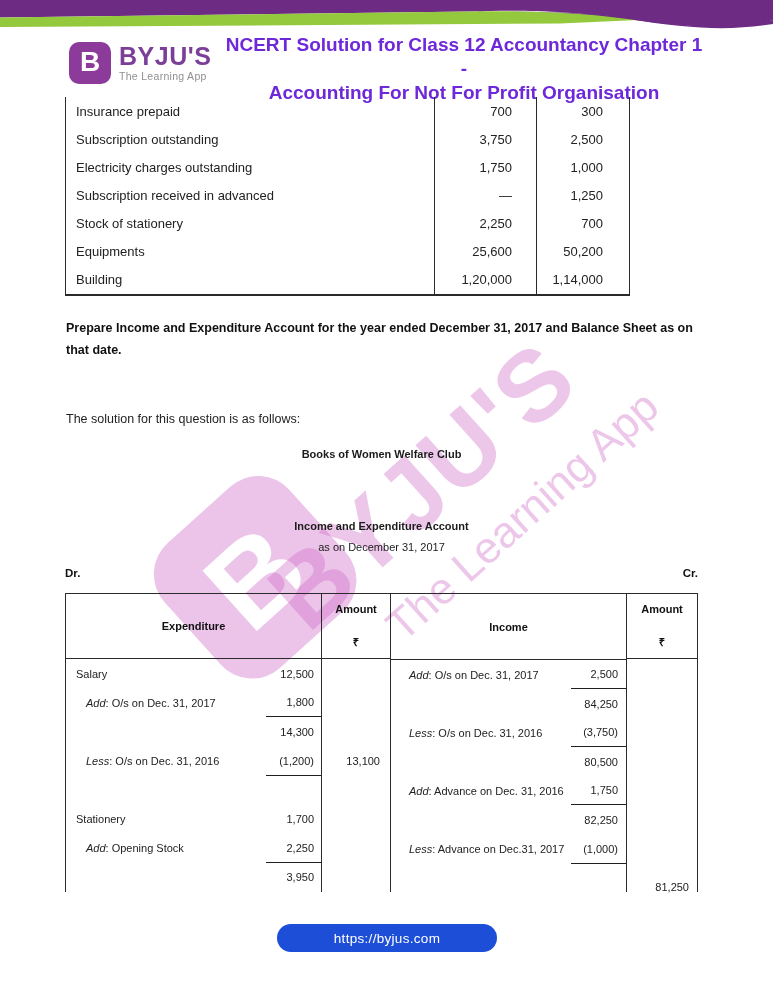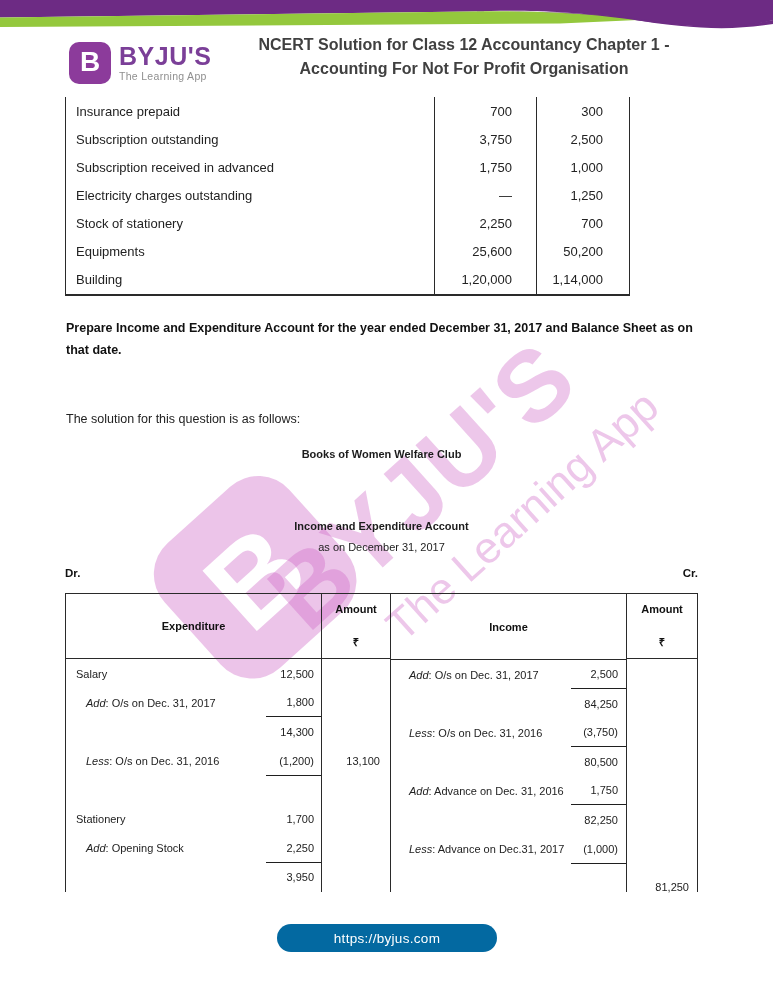--- a/index.html
+++ b/index.html
@@ -9,21 +9,21 @@
   .banner{position:absolute;top:0;left:0;width:773px;height:34px;}
   
   .logo{position:absolute;top:42px;left:69px;display:flex;align-items:center;gap:8px;}
   .logo-box{width:42px;height:42px;background:#8c3b9b;border-radius:10px;display:flex;
             align-items:center;justify-content:center;}
   .logo-box span{color:#fff;font-size:28px;font-weight:bold;transform:translateY(-1px);}
   .logo-name{font-size:25px;font-weight:bold;color:#7b3f98;letter-spacing:.5px;line-height:25px;}
   .logo-tag{font-size:10.5px;color:#8f8f8f;letter-spacing:.3px;margin-top:1px;}
   
   .title{position:absolute;top:33px;left:220px;width:488px;text-align:center;
-         font-size:16px;font-weight:bold;color:#404040;line-height:24px;}
+         font-size:19px;font-weight:bold;color:#6d28d9;line-height:24px;}
   
   .watermark{position:absolute;left:148px;top:321px;width:640px;height:280px;
              transform:rotate(-42deg);z-index:0;pointer-events:none;}
   .wm-box{position:absolute;left:0;top:0;width:168px;height:168px;border-radius:42px;
           background:rgba(205,100,196,.38);display:flex;align-items:center;justify-content:center;}
   .wm-box span{color:#fff;font-size:118px;font-weight:bold;}
   .wm-name{position:absolute;left:85px;top:70px;font-size:100px;font-weight:bold;
            color:rgba(205,100,196,.36);letter-spacing:2px;white-space:nowrap;}
   .wm-tag{position:absolute;left:150px;top:192px;font-size:44px;color:rgba(205,100,196,.36);
           white-space:nowrap;}
@@ -68,21 +68,21 @@
   .acct .inner-amt{width:55px;height:100%;box-sizing:border-box;display:flex;align-items:center;
                    justify-content:flex-end;padding-right:7px;}
   .acct .c3 .inner-amt{padding-right:8px;}
   .acct .row.ruled .inner-amt{border-bottom:1.5px solid #1f1f1f;}
   .acct .amt-col .row{justify-content:flex-end;padding-right:10px;}
   .acct .c4 .row{padding-right:8px;}
   .acct .amt-col .row.shift span{transform:translateY(10px);}
   .pfx{font-style:italic;}
   
   .footer-pill{position:absolute;left:277px;top:924px;width:220px;height:28px;border-radius:14px;
-               background:#0369a1;display:flex;align-items:center;justify-content:center;
+               background:#1d4ed8;display:flex;align-items:center;justify-content:center;
                color:#fff;font-size:13.5px;letter-spacing:.3px;cursor:pointer;}
 </style>
 </head>
 <body>
 
 <div class="page">
 
   <div class="watermark">
     <div class="wm-box">
       <span>B</span>
@@ -117,24 +117,24 @@
     <div class="stmt">
       <div class="c-lab">
 
       <div class="row">
             <span>Insurance prepaid</span>
           </div>
           <div class="row">
             <span>Subscription outstanding</span>
           </div>
           <div class="row">
+            <span>Electricity charges outstanding</span>
+          </div>
+          <div class="row">
             <span>Subscription received in advanced</span>
-          </div>
-          <div class="row">
-            <span>Electricity charges outstanding</span>
           </div>
           <div class="row">
             <span>Stock of stationery</span>
           </div>
           <div class="row">
             <span>Equipments</span>
           </div>
           <div class="row">
             <span>Building</span>
           </div>

